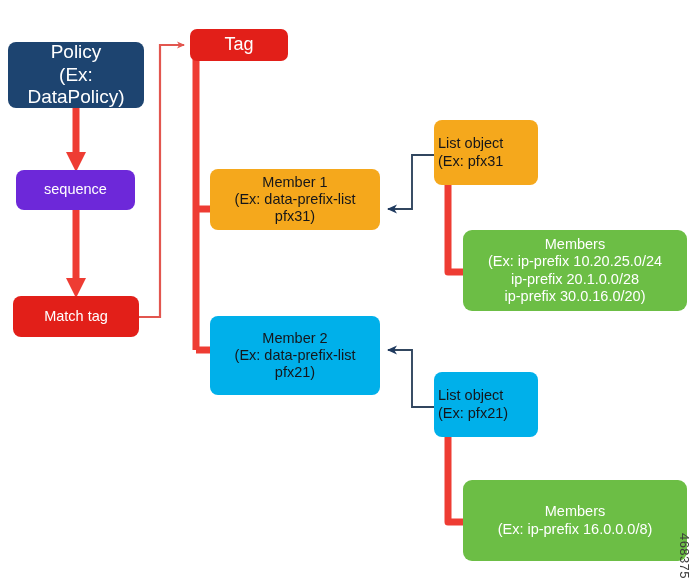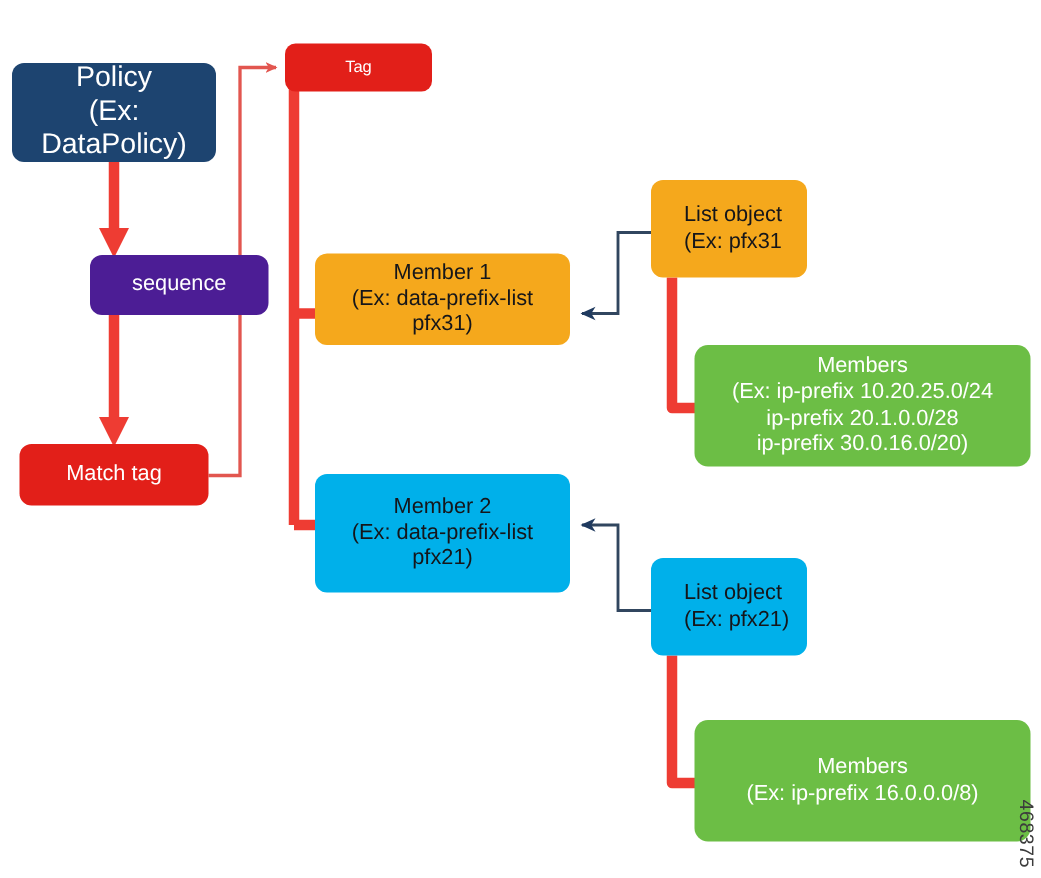--- a/index.html
+++ b/index.html
@@ -38,44 +38,44 @@
     z-index: 3;
   }
   .node .lbl {
     display: block;
     white-space: pre-line;
     padding: 0 4px;
   }
 
   
   .n-policy   { background: #1d4470; color: #ffffff; }
-  .n-sequence { background: #4c1d95; color: #ffffff; margin-left: 44px; }
+  .n-sequence { background: #6d28d9; color: #ffffff; }
   .n-matchtag { background: #e21f19; color: #ffffff; }
   .n-tag      { background: #e21f19; color: #ffffff; }
   .n-member1  { background: #f5a81c; color: #15161a; }
   .n-listobj1 { background: #f5a81c; color: #15161a; }
   .n-member2  { background: #00b0ea; color: #15161a; }
   .n-listobj2 { background: #00b0ea; color: #15161a; }
   .n-members1 { background: #6cbe45; color: #ffffff; }
   .n-members2 { background: #6cbe45; color: #ffffff; }
 
   
   #node-policy   { left: 8px;   top: 14px;  width: 136px; height: 66px;  font-size: 19px; border-radius: 8px; margin-top: 28px; }
   #node-sequence { left: 16px;  top: 170px; width: 119px; height: 40px;  font-size: 14.5px; border-radius: 8px; }
   #node-matchtag { left: 13px;  top: 296px; width: 126px; height: 41px;  font-size: 14.5px; border-radius: 8px; justify-content: center; }
-  #node-tag      { left: 190px; top: 29px;  width: 98px;  height: 32px;  font-size: 11px; border-radius: 7px; }
+  #node-tag      { left: 190px; top: 29px;  width: 98px;  height: 32px;  font-size: 18px; border-radius: 7px; }
   #node-member1  { left: 210px; top: 169px; width: 170px; height: 61px; font-size: 14.5px; border-radius: 8px; }
   #node-member2  { left: 210px; top: 316px; width: 170px; height: 79px; font-size: 14.5px; border-radius: 8px; }
   #node-listobj1 { left: 434px; top: 120px; width: 104px; height: 65px; font-size: 14.5px; border-radius: 8px;
                    justify-content: flex-start; text-align: left; }
   #node-listobj2 { left: 434px; top: 372px; width: 104px; height: 65px; font-size: 14.5px; border-radius: 8px;
                    justify-content: flex-start; text-align: left; }
   #node-members1 { left: 463px; top: 230px; width: 224px; height: 81px; font-size: 14.5px; border-radius: 9px; }
   #node-members2 { left: 463px; top: 480px; width: 224px; height: 81px; font-size: 14.5px; border-radius: 9px; }
-  #node-listobj1 .lbl, #node-listobj2 .lbl { padding-left: 22px; }
+  #node-listobj1 .lbl, #node-listobj2 .lbl { padding-left: 4px; }
 
   #watermark {
     position: absolute;
     right: 2px;
     bottom: 6px;
     font-size: 13px;
     color: #3c3c3c;
     writing-mode: vertical-rl;
     letter-spacing: 0.4px;
     z-index: 4;

